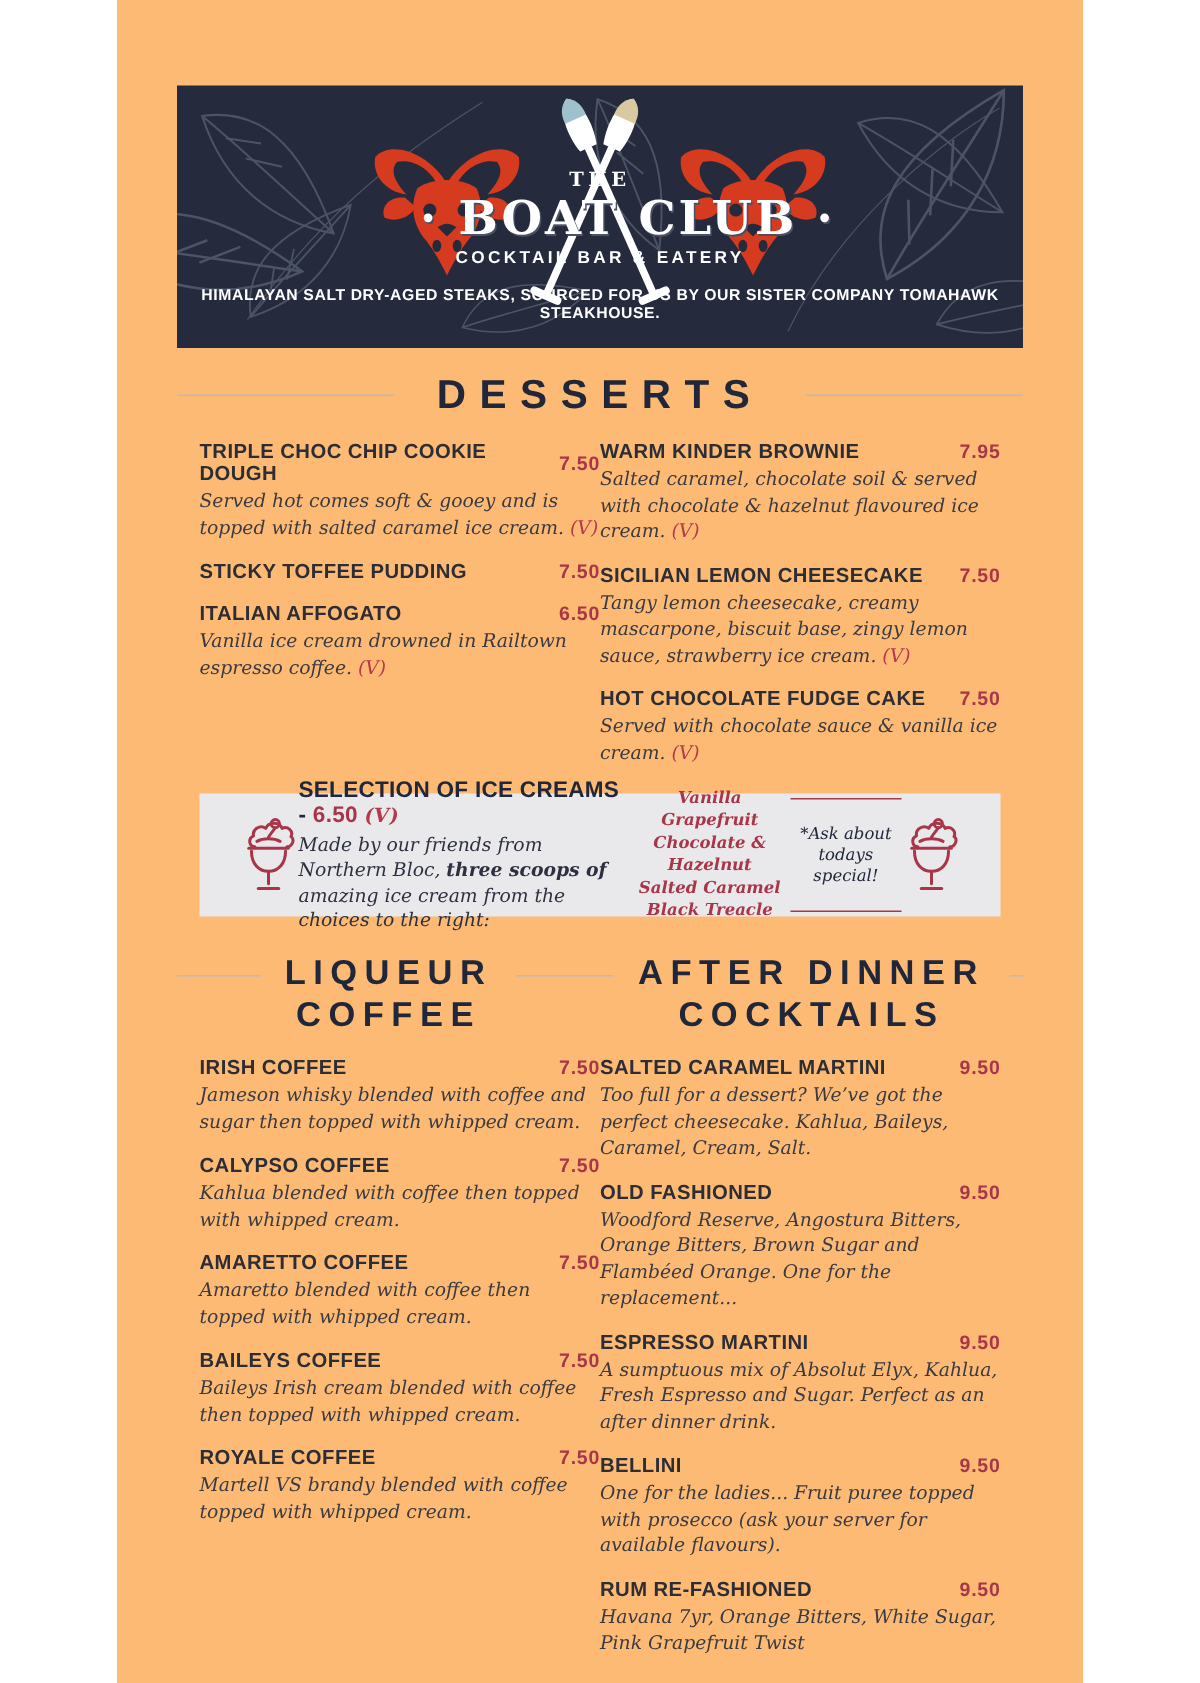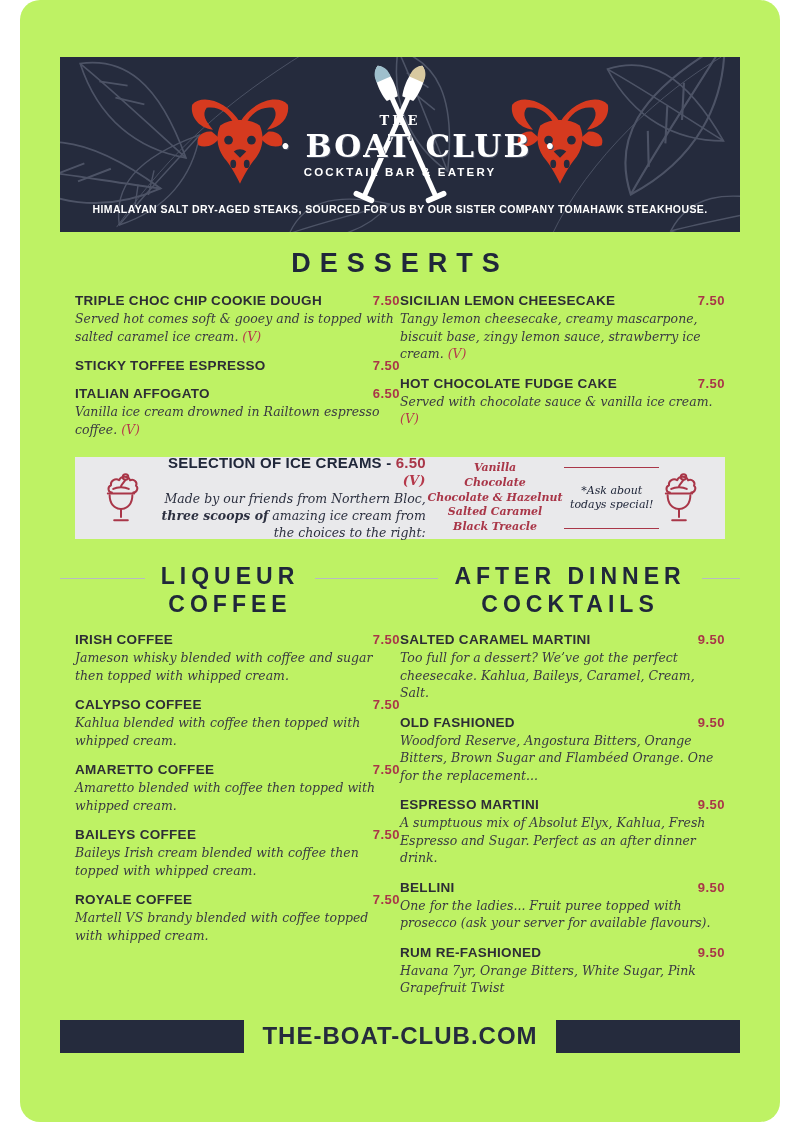--- a/index.html
+++ b/index.html
@@ -1,24 +1,23 @@
 <!DOCTYPE html>
 <html><head>
 <meta charset="utf-8">
 <style>
   * { box-sizing: border-box; margin: 0; padding: 0; }
   html,body { background:#ffffff; }
   .page {
     position: relative;
-    width: 760px; height: 1122px;
+    width: 644px; height: 1122px;
     margin: 0 auto;
-    background: #bef264;
+    background: #fdba74;
     font-family: "Liberation Sans", sans-serif;
     overflow: hidden;
-    border-radius: 20px;
   }
 
   
   .banner {
     position: relative;
     margin: 57px 40px 0;
     height: 175px;
     background: #252b3d;
     overflow: hidden;
   }
@@ -27,21 +26,21 @@
   .bull.left  { left: 128px; }
   .bull.right { right: 128px; transform: scaleX(-1); }
   .logo-wrap { position:absolute; left:50%; top:0; transform:translateX(-50%); width:240px; height:175px; text-align:center; }
   .oars { position:absolute; left:50%; top:4px; transform:translateX(-50%); width:210px; height:160px; }
   .brand-top   { position:relative; margin-top:56px; color:#fff; font-weight:bold; font-size:13px; letter-spacing:3px; font-family:"DejaVu Serif", serif; }
   .brand-name  { position:relative; color:#fff; font-weight:bold; font-size:31px; letter-spacing:2px; font-family:"DejaVu Serif", serif; text-shadow: 1px 1px 0 #4a5164; white-space:nowrap; }
   .brand-sub   { position:relative; margin-top:2px; color:#fff; font-weight:bold; font-size:11.5px; letter-spacing:2.2px; }
   .tagline { position:absolute; bottom:17px; left:0; width:100%; text-align:center; color:#ffffff; font-weight:bold; font-size:10.5px; letter-spacing:.4px; }
 
   
-  .sec-head { display:flex; align-items:center; margin:16px 40px 0;flex-direction:column; }
+  .sec-head { display:flex; align-items:center; margin:16px 40px 0; }
   .sec-head .rule { flex:1; height:1px; background:#b7bac3; }
   .sec-head h1 { padding:0 28px; font-size:27px; font-weight:bold; color:#20273a; letter-spacing:9px; }
 
   .col-heads { display:flex; justify-content:space-between; margin:24px 40px 0; }
   .col-head { display:flex; width:348px; }
   .col-head .rule { flex:1; height:1px; background:#b7bac3; margin-top:15px; }
   .col-head h2 { padding:0 16px; font-size:23px; font-weight:bold; color:#20273a; letter-spacing:5px; line-height:1.2; text-align:center; white-space:pre-line; }
 
   
   .menu-grid { display:flex; justify-content:space-between; padding:0 55px; margin-top:14px; }
@@ -55,21 +54,21 @@
 
   
   .icecream {
     margin: 6px 55px 0;
     height: 82px;
     background: #e9e9eb;
     display:flex; align-items:center; justify-content:space-between;
     padding: 0 26px;
   }
   .ic-icon { width:40px; height:54px; flex:0 0 auto; }
-  .ic-text { width:308px; text-align:right; }
+  .ic-text { width:308px; text-align:left; }
   .ic-title { font-weight:bold; font-size:15px; color:#20273a; letter-spacing:.2px; }
   .ic-title .price { color:#a93648; }
   .ic-title .veg-it { font-family:"DejaVu Serif",serif; font-style:italic; font-weight:bold; color:#b5394b; font-size:13px; }
   .ic-desc { margin-top:3px; font-family:"DejaVu Serif", serif; font-style:italic; font-size:12.5px; color:#2c3040; line-height:1.35; }
   .ic-desc b { font-weight:bold; }
   .ic-flavours { width:150px; text-align:center; font-family:"DejaVu Serif", serif; font-style:italic; font-weight:bold; font-size:11px; color:#a93648; line-height:1.35; }
   .ic-special { width:102px; text-align:center; font-family:"DejaVu Serif", serif; font-style:italic; font-weight:normal; font-size:11px; color:#20273a; border-top:1.5px solid #a93648; border-bottom:1.5px solid #a93648; padding:16px 2px; white-space:pre-line; line-height:1.3; }
 
   
   .webbar { display:flex; align-items:center; margin:10px 40px 0; }
@@ -181,33 +180,40 @@
     <div class="menu-col">
         <div class="mi">
           <div class="mi-head">
             <span class="mi-name">TRIPLE CHOC CHIP COOKIE DOUGH</span>
             <span class="mi-price">7.50</span>
           </div>
           <div class="mi-desc">Served hot comes soft &amp; gooey and is topped with salted caramel ice cream.<span class="veg"> (V)</span></div>
         </div>
         <div class="mi">
           <div class="mi-head">
-            <span class="mi-name">STICKY TOFFEE ESPRESSO</span>
+            <span class="mi-name">STICKY TOFFEE PUDDING</span>
             <span class="mi-price">7.50</span>
           </div>
         </div>
         <div class="mi">
           <div class="mi-head">
             <span class="mi-name">ITALIAN AFFOGATO</span>
             <span class="mi-price">6.50</span>
           </div>
           <div class="mi-desc">Vanilla ice cream drowned in Railtown espresso coffee.<span class="veg"> (V)</span></div>
         </div>
       </div>
     <div class="menu-col">
+        <div class="mi">
+          <div class="mi-head">
+            <span class="mi-name">WARM KINDER BROWNIE</span>
+            <span class="mi-price">7.95</span>
+          </div>
+          <div class="mi-desc">Salted caramel, chocolate soil &amp; served with chocolate &amp; hazelnut flavoured ice cream.<span class="veg"> (V)</span></div>
+        </div>
         <div class="mi">
           <div class="mi-head">
             <span class="mi-name">SICILIAN LEMON CHEESECAKE</span>
             <span class="mi-price">7.50</span>
           </div>
           <div class="mi-desc">Tangy lemon cheesecake, creamy mascarpone, biscuit base, zingy lemon sauce, strawberry ice cream.<span class="veg"> (V)</span></div>
         </div>
         <div class="mi">
           <div class="mi-head">
             <span class="mi-name">HOT CHOCOLATE FUDGE CAKE</span>
@@ -234,21 +240,21 @@
       <div class="ic-title">
         <span>SELECTION OF ICE CREAMS - </span><span class="price">6.50 </span><span class="veg-it">(V)</span>
       </div>
       <div class="ic-desc">
         <span>Made by our friends from Northern Bloc, </span><b>three scoops of</b><span> amazing ice cream from the choices to the right:</span>
       </div>
     </div>
 
     <div class="ic-flavours">
         <div>Vanilla</div>
-        <div>Chocolate</div>
+        <div>Grapefruit</div>
         <div>Chocolate &amp; Hazelnut</div>
         <div>Salted Caramel</div>
         <div>Black Treacle</div>
       </div>
 
     <div class="ic-special">*Ask about
 todays special!</div>
 
     <svg class="ic-icon" viewBox="0 0 44 56" fill="none" stroke="#a93648" stroke-width="2.2" stroke-linecap="round" stroke-linejoin="round">
       <circle cx="27" cy="5" r="3"></circle>

